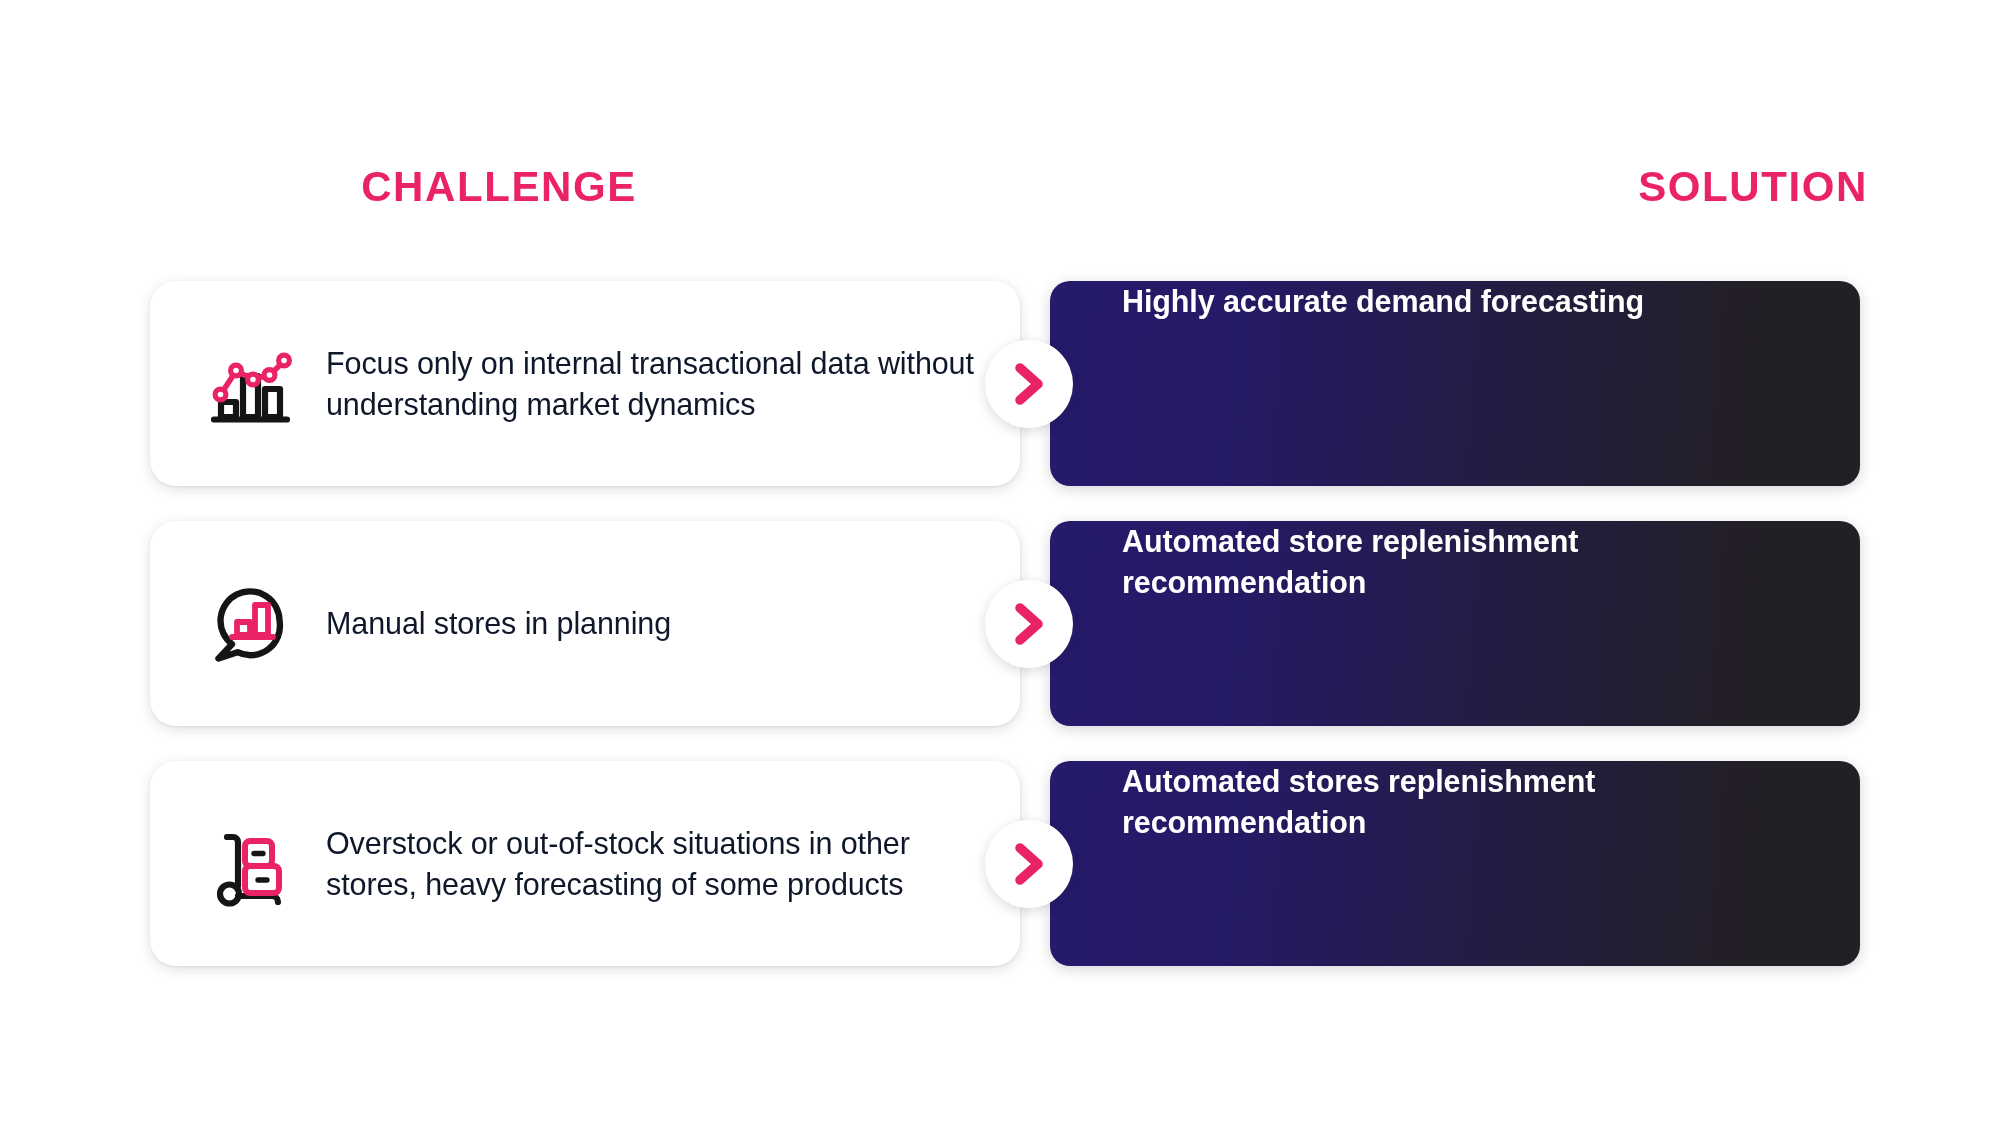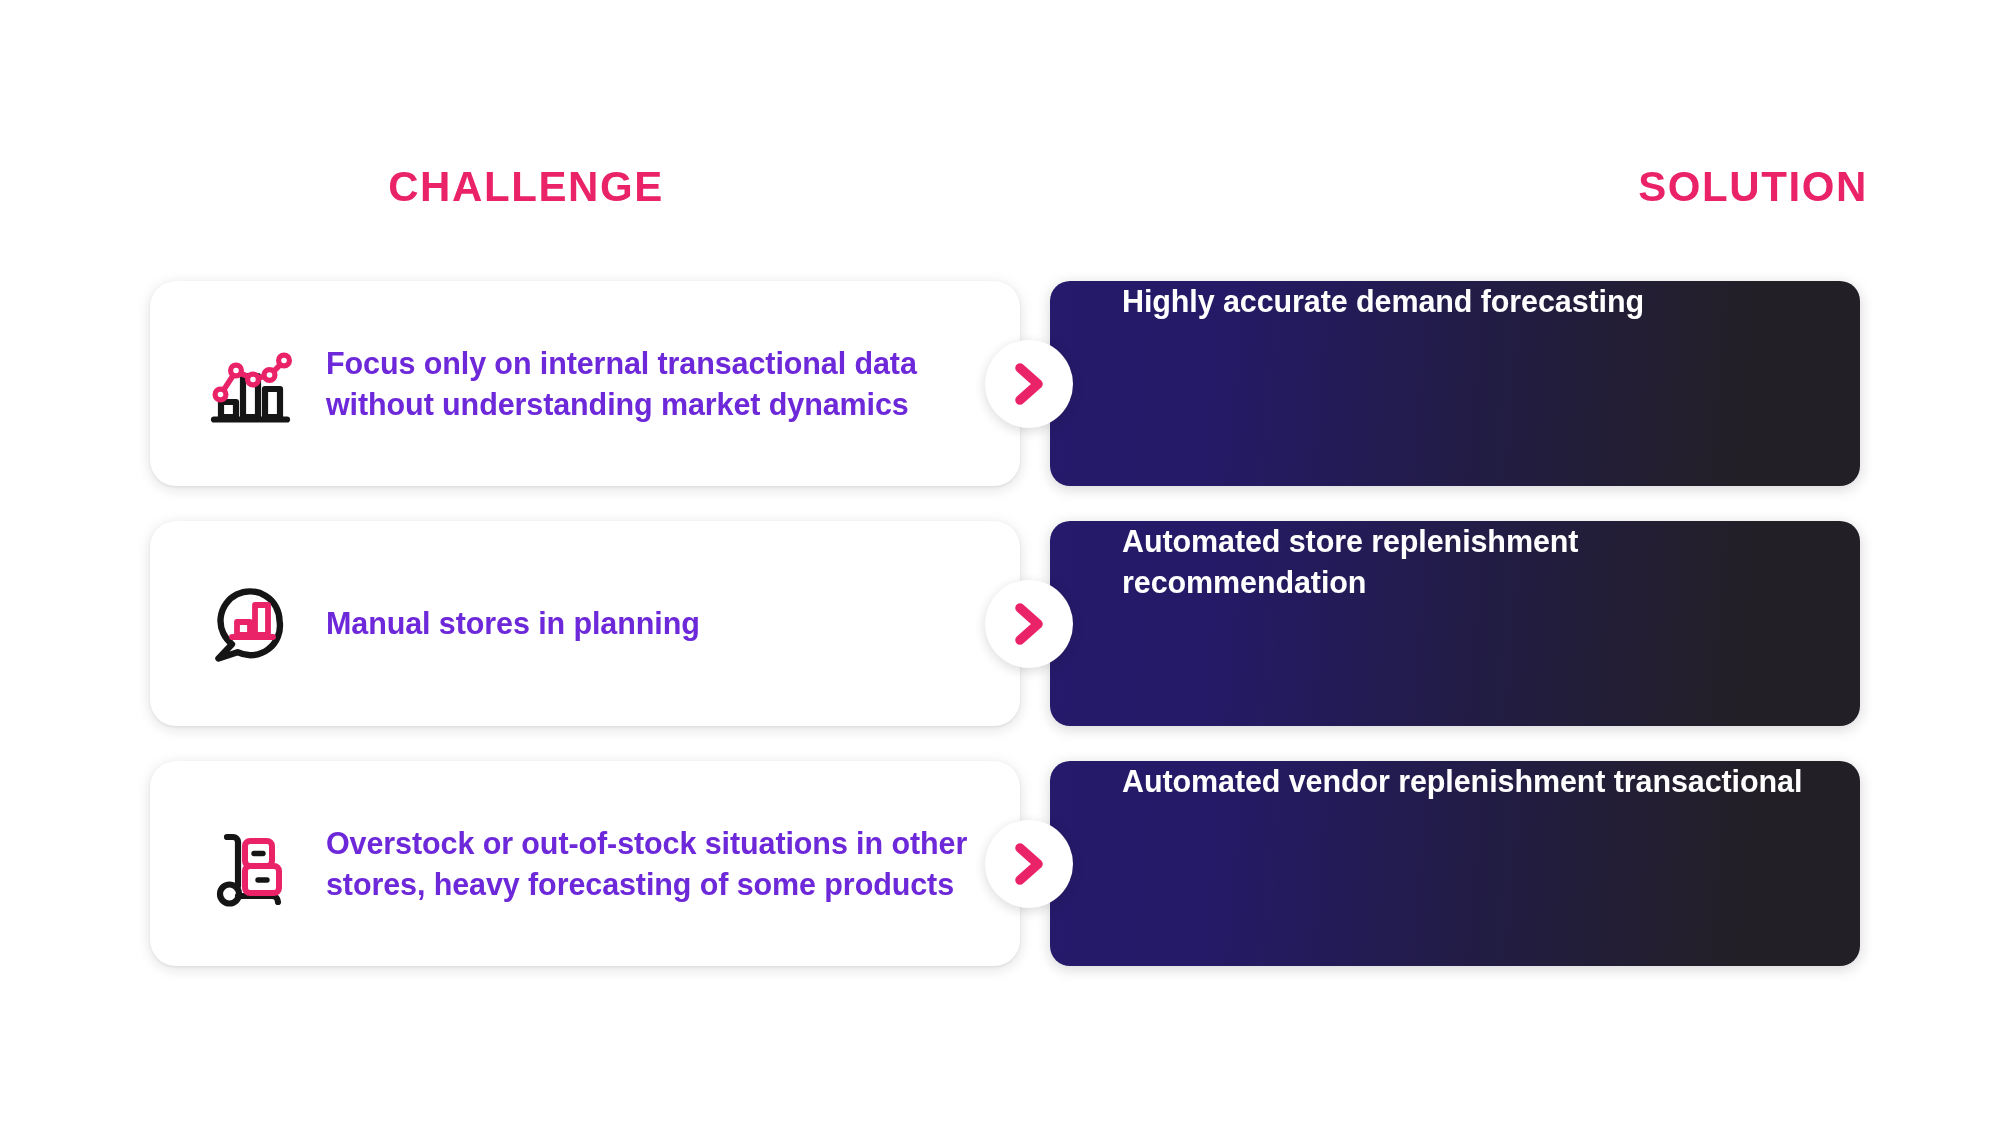--- a/index.html
+++ b/index.html
@@ -34,21 +34,21 @@
   .heading {
     position: absolute;
     font-size: 42px;
     font-weight: 700;
     letter-spacing: 1.6px;
     color: #ea2268;
     text-transform: uppercase;
     white-space: nowrap;
   }
   .heading-challenge {
-    left: 163px;
+    left: 136px;
     width: 726px;
     text-align: center;
   }
   .heading-solution {
     left: 1058px;
     width: 810px;
     text-align: right;
   }
 
   
@@ -85,23 +85,23 @@
     flex: 0 0 auto;
     width: 96px;
     height: 96px;
     margin-right: 28px;
     display: flex;
     align-items: center;
     justify-content: center;
   }
   .challenge-text {
     font-size: 30.5px;
-    font-weight: 700;
+    font-weight: 400;
     line-height: 1.34;
-    color: #6d28d9;
+    color: #0f172a;
     letter-spacing: -0.1px;
   }
 
   
   .arrow-circle {
     position: absolute;
     left: 985px;
     top: 50%;
     transform: translateY(-50%);
     width: 88px;
@@ -253,18 +253,18 @@
 
       <div class="arrow-circle">
         <span>
           <svg width="40" height="46" viewBox="0 0 40 46">
             <polyline points="11,7 29,23 11,39" fill="none" stroke="#ea2268" stroke-width="9.5" stroke-linecap="round" stroke-linejoin="round"></polyline>
           </svg>
         </span>
       </div>
 
       <div class="solution-card">
-        <div class="solution-text">Automated vendor replenishment transactional</div>
+        <div class="solution-text">Automated stores replenishment recommendation</div>
       </div>
     </div>
 
   </div>
 </div>
 
 </body></html>

